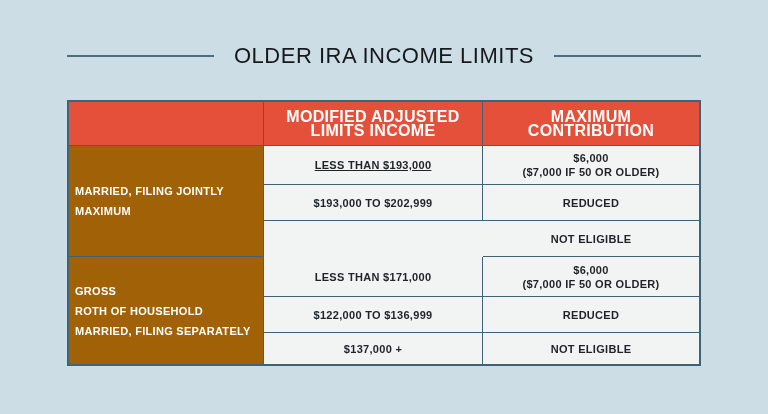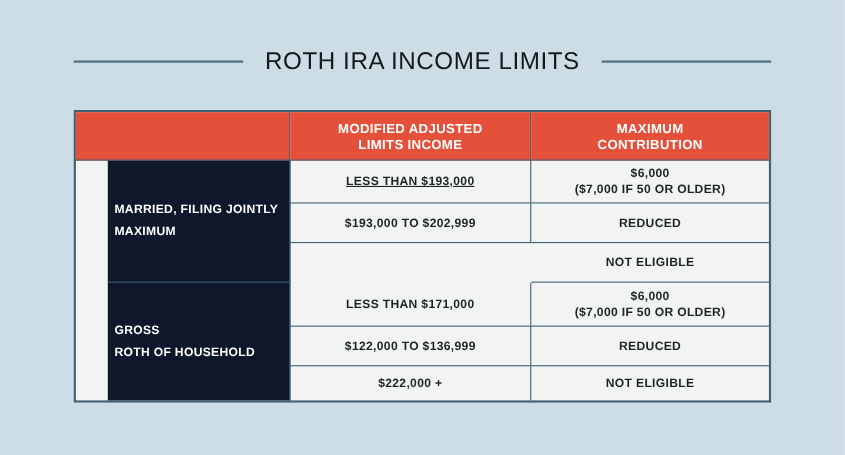--- a/index.html
+++ b/index.html
@@ -42,44 +42,43 @@
       color: #1e2326;
       border-right: 1.5px solid #3f6275;
       border-bottom: 1.5px solid #3f6275;
       line-height: 14px;
     }
     .cell.last-col { border-right: none; }
     .cell.last-row { border-bottom: none; }
     .head {
       background: #e5503a;
       color: #ffffff;
-      font-size: 12px;
+      font-size: 16px;
       line-height: 14px;
     }
     .group {
-      background: #0f172a;
+      background: #a16207;
       color: #ffffff;
       justify-content: flex-start;
       text-align: left;
       padding-left: 6px;
       flex-direction: column;
       align-items: flex-start;
       justify-content: center;
       gap: 6px;
-      margin-left: 29px;
     }
     .group span { display: block; font-size: 11px; line-height: 14px; }
     .stack { display: flex; flex-direction: column; align-items: center; }
   </style>
 </head>
 <body>
 
 <div class="title-row">
   <div class="title-line"></div>
-  <div class="title">ROTH IRA INCOME LIMITS</div>
+  <div class="title">OLDER IRA INCOME LIMITS</div>
   <div class="title-line"></div>
 </div>
 
 <div class="table">
 
   <div class="cell head"></div>
   <div class="cell head stack">
     <span>MODIFIED ADJUSTED</span>
     <span>LIMITS INCOME</span>
   </div>
@@ -97,23 +96,24 @@
     <span>$6,000</span>
     <span>($7,000 IF 50 OR OLDER)</span>
   </div>
   <div class="cell" style="grid-column:2; grid-row:3;">$193,000 TO $202,999</div>
   <div class="cell last-col" style="grid-column:3; grid-row:3;">REDUCED</div>
   <div class="cell last-col" style="grid-column:3; grid-row:4;">NOT ELIGIBLE</div>
 
   <div class="cell group last-row" style="grid-column:1; grid-row:5 / span 3;">
     <span>GROSS</span>
     <span>ROTH OF HOUSEHOLD</span>
+    <span>MARRIED, FILING SEPARATELY</span>
   </div>
   <div class="cell" style="grid-column:2; grid-row:5;">LESS THAN $171,000</div>
   <div class="cell stack last-col" style="grid-column:3; grid-row:5;">
     <span>$6,000</span>
     <span>($7,000 IF 50 OR OLDER)</span>
   </div>
   <div class="cell" style="grid-column:2; grid-row:6;">$122,000 TO $136,999</div>
   <div class="cell last-col" style="grid-column:3; grid-row:6;">REDUCED</div>
-  <div class="cell last-row" style="grid-column:2; grid-row:7;">$222,000 +</div>
+  <div class="cell last-row" style="grid-column:2; grid-row:7;">$137,000 +</div>
   <div class="cell last-col last-row" style="grid-column:3; grid-row:7;">NOT ELIGIBLE</div>
 </div>
 
 </body></html>

